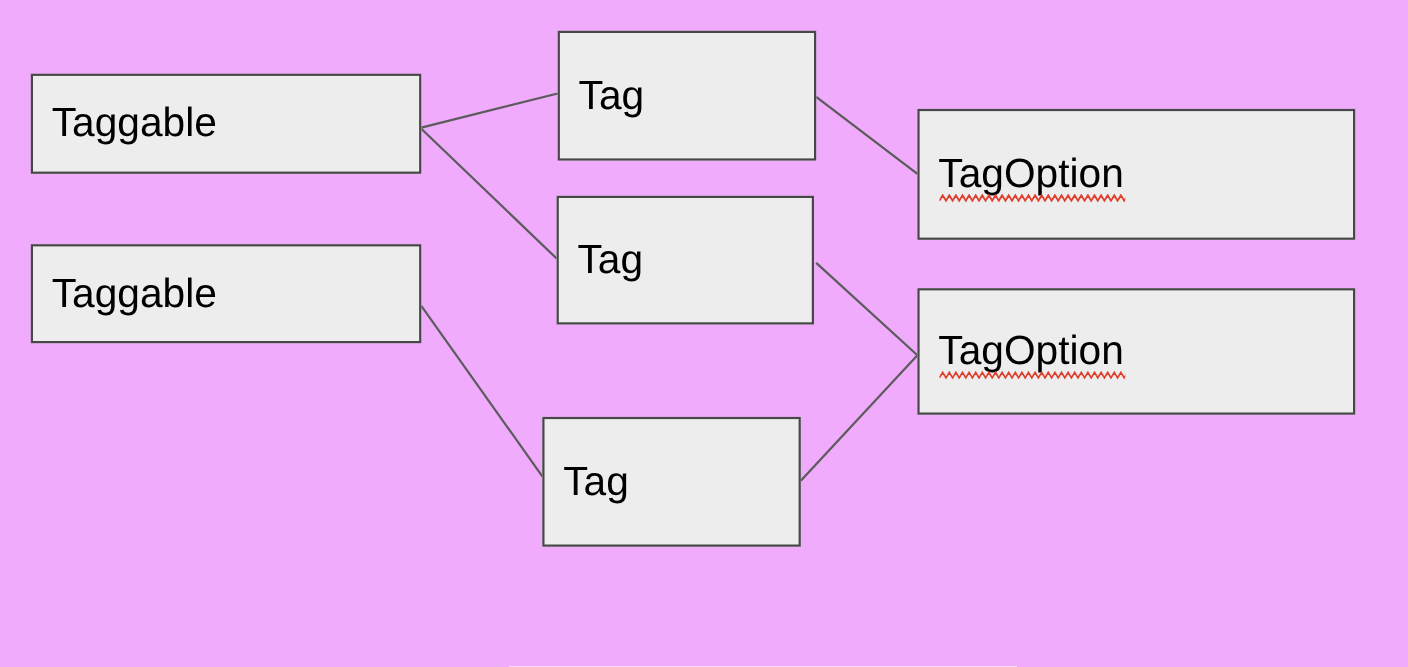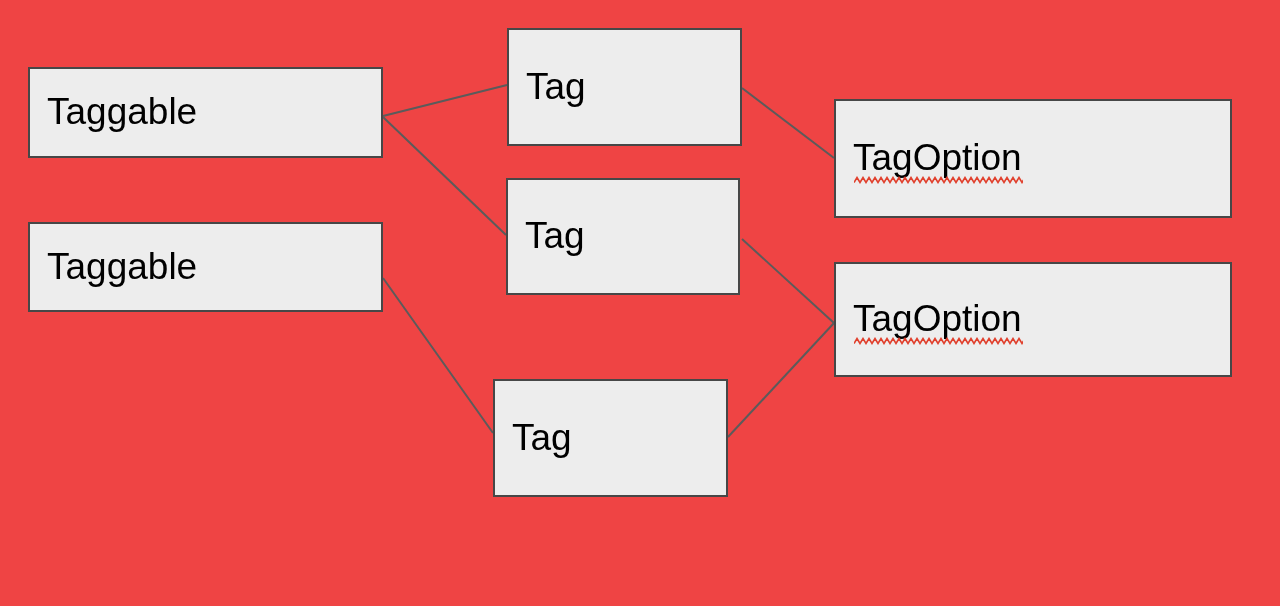--- a/index.html
+++ b/index.html
@@ -4,21 +4,21 @@
 <style>
   html, body {
     margin: 0;
     padding: 0;
     background: #ffffff;
   }
   #canvas {
     position: relative;
     width: 1280px;
     height: 606px;
-    background: #ef4444;
+    background: #f0abfc;
     overflow: hidden;
     font-family: "Liberation Sans", sans-serif;
   }
   #connector-layer {
     position: absolute;
     left: 0;
     top: 0;
     width: 1280px;
     height: 606px;
   }

